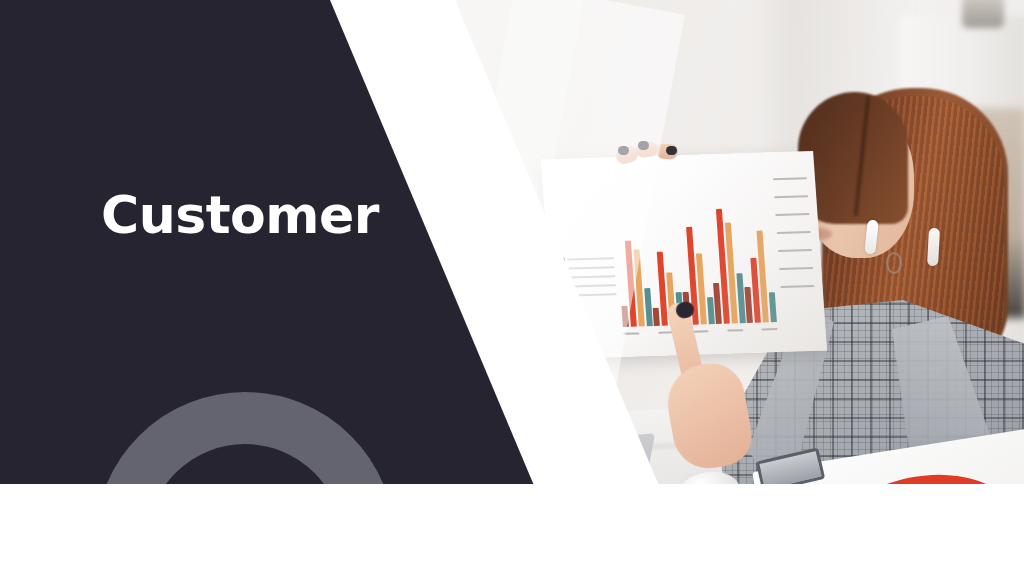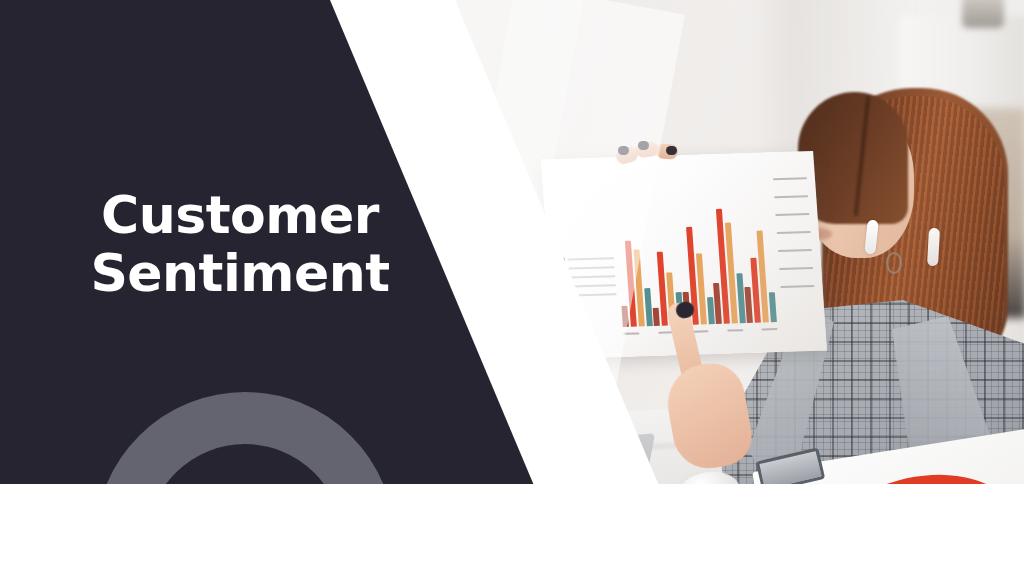--- a/index.html
+++ b/index.html
@@ -772,16 +772,15 @@
   </div>
 
   <div class="white-stripe"></div>
 
   <div class="dark-panel">
     <div class="ring"></div>
   </div>
 
   <div class="title">
     <span class="line">Customer</span>
-    <span class="line">Sentiment</span>
   </div>
 
 </div>
 
 </body></html>

